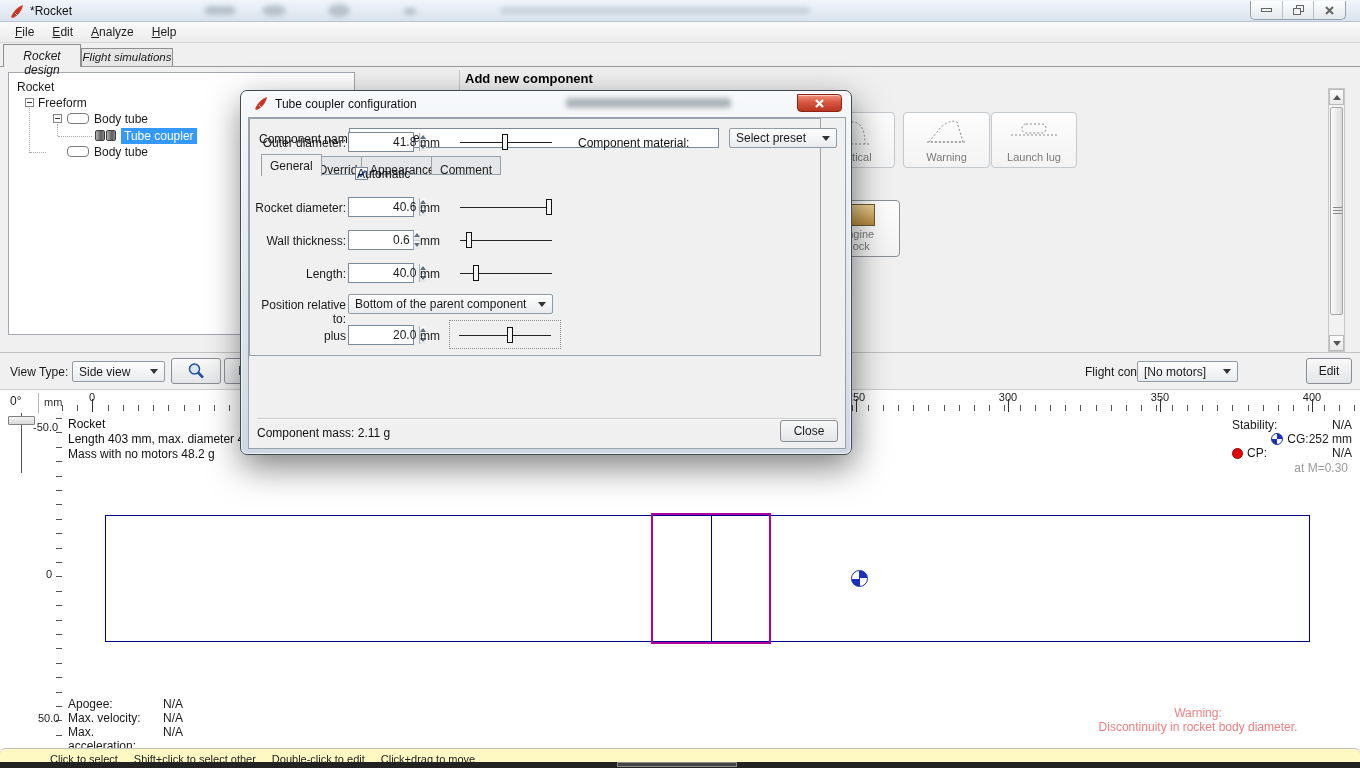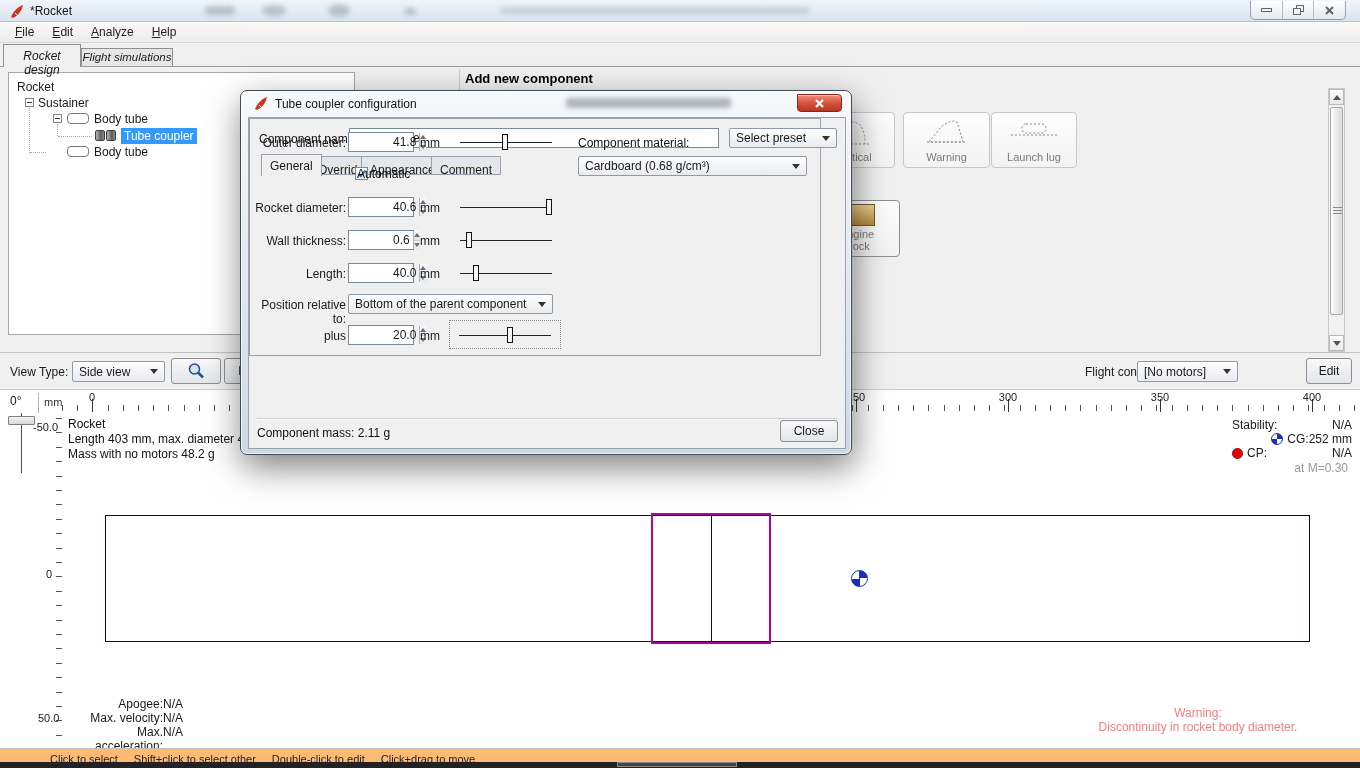--- a/index.html
+++ b/index.html
@@ -86,25 +86,25 @@
   .rot-slider-handle { left:8px; top:26px; width:27px; height:9px; background:linear-gradient(#f4f4f4,#d8d8d8); border:1px solid #808080; border-radius:1px; }
   .info-line { position:absolute; left:68px; font-size:12px; color:#111; white-space:nowrap; }
   .stab-row { position:absolute; display:flex; align-items:center; justify-content:flex-end; font-size:12px; }
   .cg-dot { width:12px; height:12px; border-radius:50%; border:1px solid #1a2fbf; background:conic-gradient(#1a2fbf 0 90deg,#fff 90deg 180deg,#1a2fbf 180deg 270deg,#fff 270deg 360deg); margin-right:4px; }
   .cp-dot { width:11px; height:11px; border-radius:50%; border:1px solid #a00; background:#e00808; margin-right:4px; }
   .body-rect { left:105px; top:125px; width:1205px; height:127px; border:1px solid #000090; }
   .joint-line { left:711px; top:125px; width:1px; height:127px; background:#000090; }
   .coupler-rect { left:651px; top:123px; width:120px; height:131px; border:2px solid #b3009e; }
   .cg-marker { left:851px; top:180px; width:17px; height:17px; border-radius:50%; border:1px solid #1a2fbf; background:conic-gradient(#1a2fbf 0 90deg,#fff 90deg 180deg,#1a2fbf 180deg 270deg,#fff 270deg 360deg); }
   .res-row { position:absolute; left:68px; width:230px; display:flex; font-size:12px; }
-  .res-row .rl { width:95px;text-align:right; }
+  .res-row .rl { width:95px; }
   .warnbox { position:absolute; right:12px; width:300px; text-align:center; color:#f08080; font-size:12px; line-height:14px; }
 
   
-  .hintbar { left:0; top:748px; width:1360px; height:20px; background:#fdba74; border-top:1px solid #c0c0c0; display:flex; align-items:center; padding-left:50px; gap:16px; font-size:11px; color:#222; }
+  .hintbar { left:0; top:748px; width:1360px; height:20px; background:#fef9c3; border-top:1px solid #c0c0c0; display:flex; align-items:center; padding-left:50px; gap:16px; font-size:11px; color:#222;border-radius:6px; }
   .taskstrip { left:0; top:762px; width:1360px; height:6px; background:#222; }
   .taskwin { left:617px; top:762px; width:120px; height:5px; border:1px solid #8a8a8a; background:#444; }
 
   
   .dialog { left:240px; top:90px; width:612px; height:365px; background:linear-gradient(#f7f9fb,#cfd8e2); border:1px solid #3f4a54; border-radius:7px; box-shadow:2px 12px 34px rgba(0,0,0,.5), inset 0 0 0 1px rgba(255,255,255,.65); z-index:50; }
   .dlg-title { left:34px; top:6px; font-size:12px; color:#111; }
   .dlg-close { right:9px; top:3px; width:45px; height:18px; background:linear-gradient(#f0907e,#d9573f 45%,#b83621); border:1px solid #8c2515; border-radius:0 4px 4px 4px; display:flex; align-items:center; justify-content:center; box-shadow:inset 0 1px 0 rgba(255,255,255,.5); }
   .dlg-body { left:7px; top:26px; width:598px; height:332px; background:#f0f0f0; border:1px solid #98a2ac; }
   .dlbl { position:absolute; font-size:12px; color:#111; white-space:nowrap; }
   .txtinput { position:absolute; height:20px; background:#fff; border:1px solid #7b8a99; padding:0 4px; display:flex; align-items:center; }
@@ -174,21 +174,21 @@
     <div class="main-tab active">Rocket design</div>
     <div class="main-tab inactive">Flight simulations</div>
   </div>
   <div class="abs tabrow-line"></div>
 
   <div class="abs tree-panel">
     <span class="tree-label" style="left:8px;top:7px">Rocket</span>
     <div class="expander" style="left:16px;top:25px">
         <i></i>
       </div>
-    <span class="tree-label" style="left:29px;top:23px">Sustainer</span>
+    <span class="tree-label" style="left:29px;top:23px">Freeform</span>
     <div class="dotline dl-v" style="left:20px;top:35px;height:45px"></div>
     <div class="dotline dl-h" style="left:21px;top:79px;width:16px"></div>
     <div class="expander" style="left:44px;top:41px">
         <i></i>
       </div>
     <div class="tube-icon" style="left:58px;top:40px"></div>
     <span class="tree-label" style="left:85px;top:39px">Body tube</span>
     <div class="dotline dl-v" style="left:48px;top:51px;height:12px"></div>
     <div class="dotline dl-h" style="left:49px;top:63px;width:34px"></div>
     <div class="coupler-icon" style="left:86px;top:57px">
@@ -486,24 +486,20 @@
             </span>
         </div>
         <span class="unit" style="left:171px;top:211px">mm</span>
         <div class="slider-focus" style="left:200px;top:202px;width:112px;height:29px"></div>
         <div class="slider" style="left:210px;top:207px">
           <i class="track"></i>
             <i class="thumb" style="left:52%"></i>
         </div>
 
         <span class="dlbl" style="left:329px;top:18px">Component material:</span>
-        <div class="combo" style="left:329px;top:38px;width:229px;height:20px">
-          <span class="ctext">Cardboard (0.68 g/cm³)</span>
-            <span class="carrow"></span>
-        </div>
       </div>
 
       <div class="dsep" style="top:300px"></div>
       <span class="dlbl" style="left:8px;top:308px">Component mass: 2.11 g</span>
       <div class="pushbtn" style="left:531px;top:302px;width:58px;height:22px">
         <span>Close</span>
       </div>
     </div>
   </div>
 

